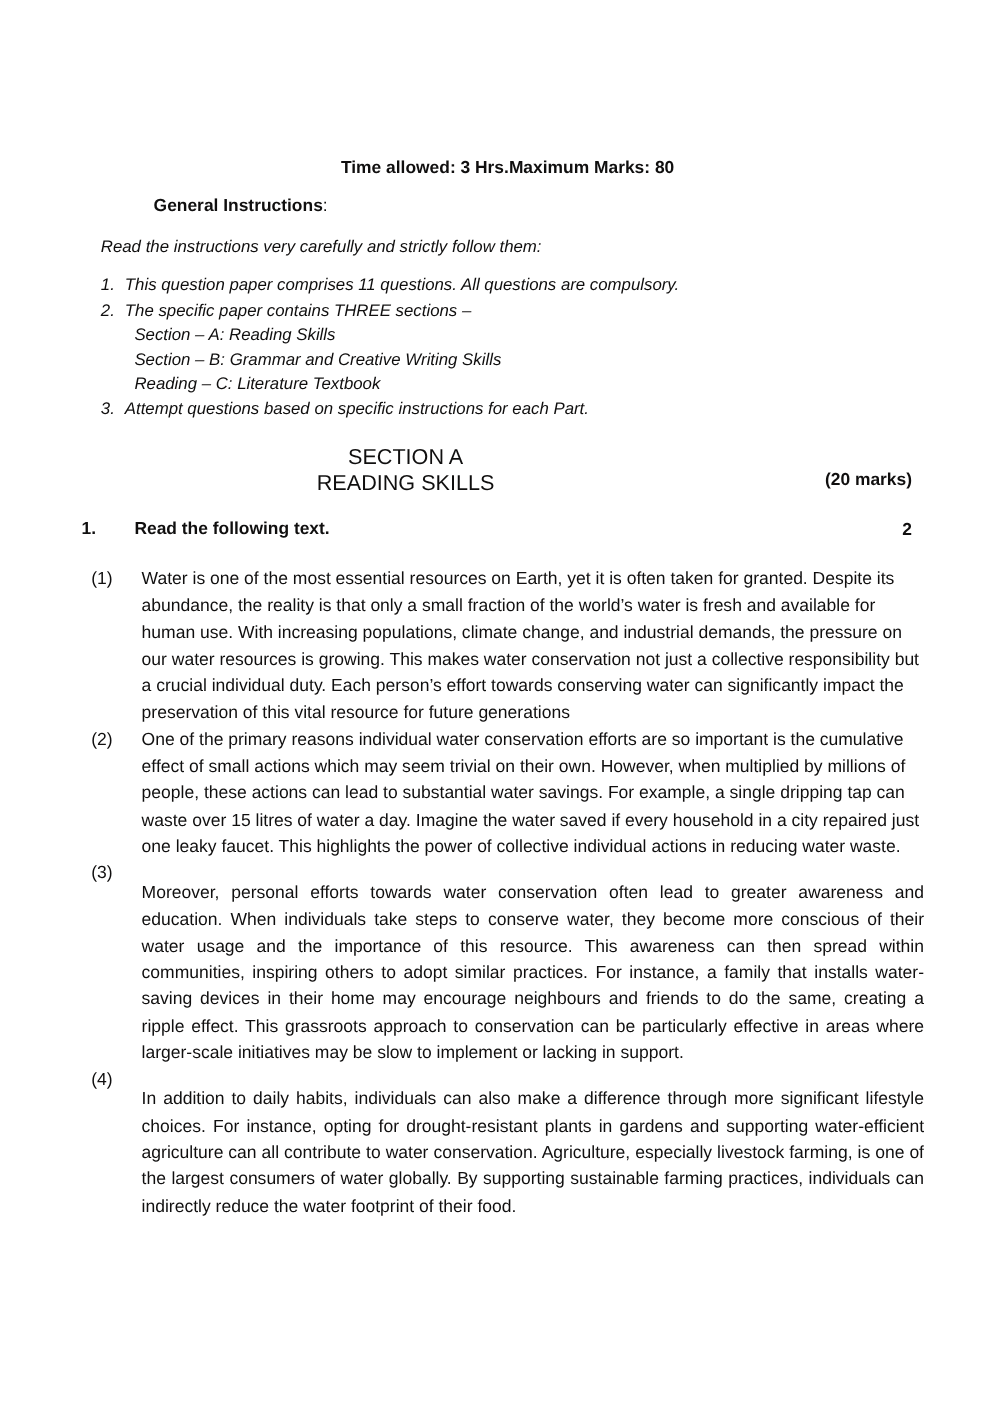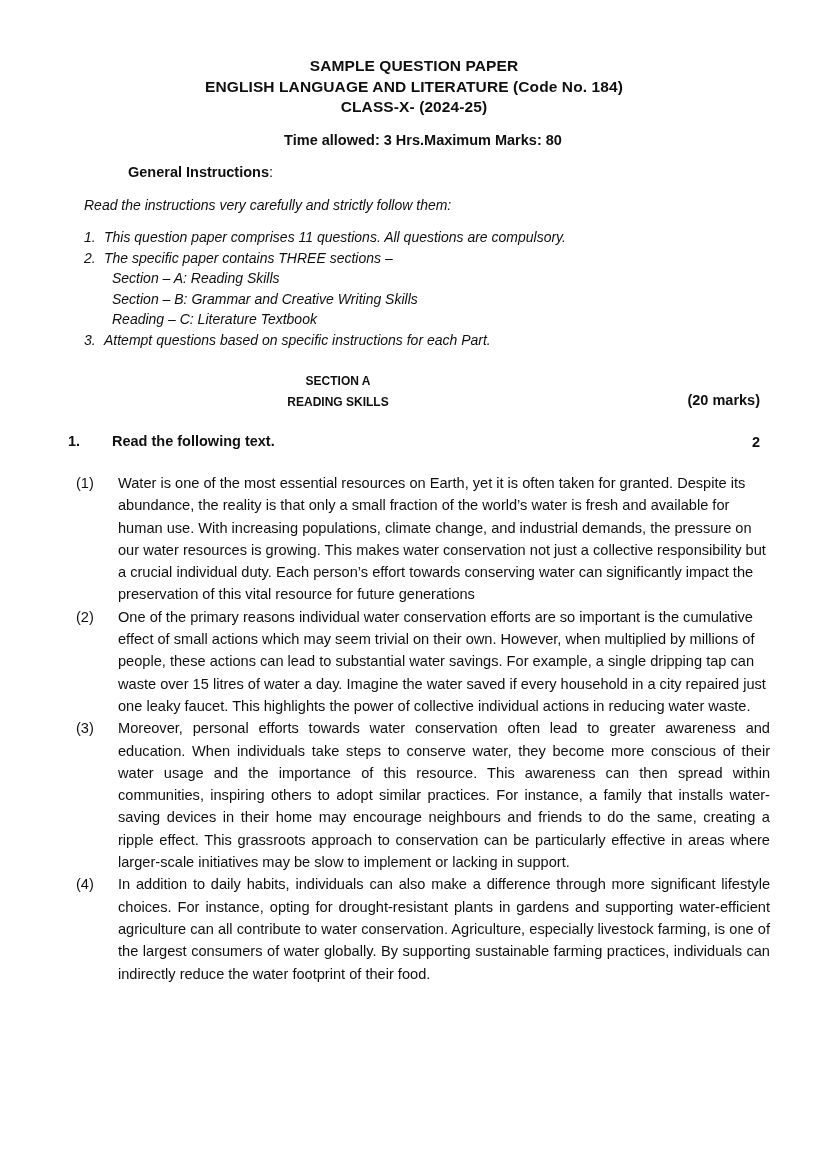--- a/index.html
+++ b/index.html
@@ -95,22 +95,22 @@
     padding-left: 28px;
   }
 
   
   .section-head {
     position: absolute;
     left: 0;
     top: 371px;
     width: 676px;
     text-align: center;
-    font-size: 12px;
-    font-weight: bold;
+    font-size: 18px;
+    font-weight: normal;
     line-height: 21px;
   }
   .section-head .line2 {
     position: relative;
   }
   .marks-right {
     position: absolute;
     right: 68px;
     top: 392px;
     font-size: 14.5px;
@@ -161,32 +161,28 @@
   .para-num {
     width: 42px;
     flex: 0 0 42px;
   }
   .para-body {
     flex: 1 1 auto;
   }
   .para-body.justify {
     text-align: justify;
     text-align-last: left;
+    margin-top: 16px;
   }
 </style>
 </head>
 <body>
 
 <div class="page">
 
-  <div class="title-block">
-    <div class="title-line">SAMPLE QUESTION PAPER</div>
-    <div class="title-line">ENGLISH LANGUAGE AND LITERATURE (Code No. 184)</div>
-    <div class="title-line">CLASS-X- (2024-25)</div>
-  </div>
 
   <div class="meta-row">
     <span>Time allowed: 3 Hrs.</span>
     <span>Maximum Marks: 80</span>
   </div>
 
   <div class="gen-head"><span>General Instructions</span><span class="colon">:</span></div>
 
   <div class="read-note">Read the instructions very carefully and strictly follow them:</div>
 

